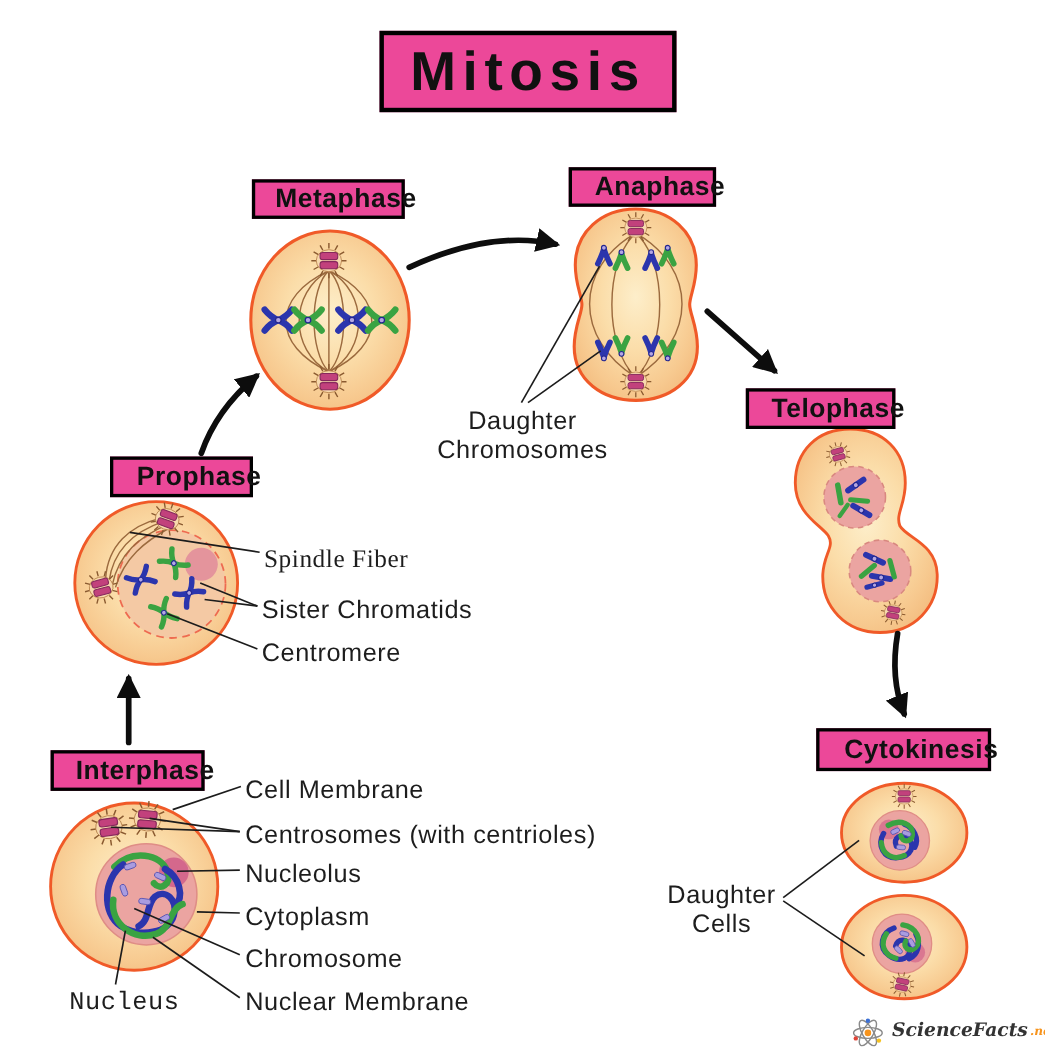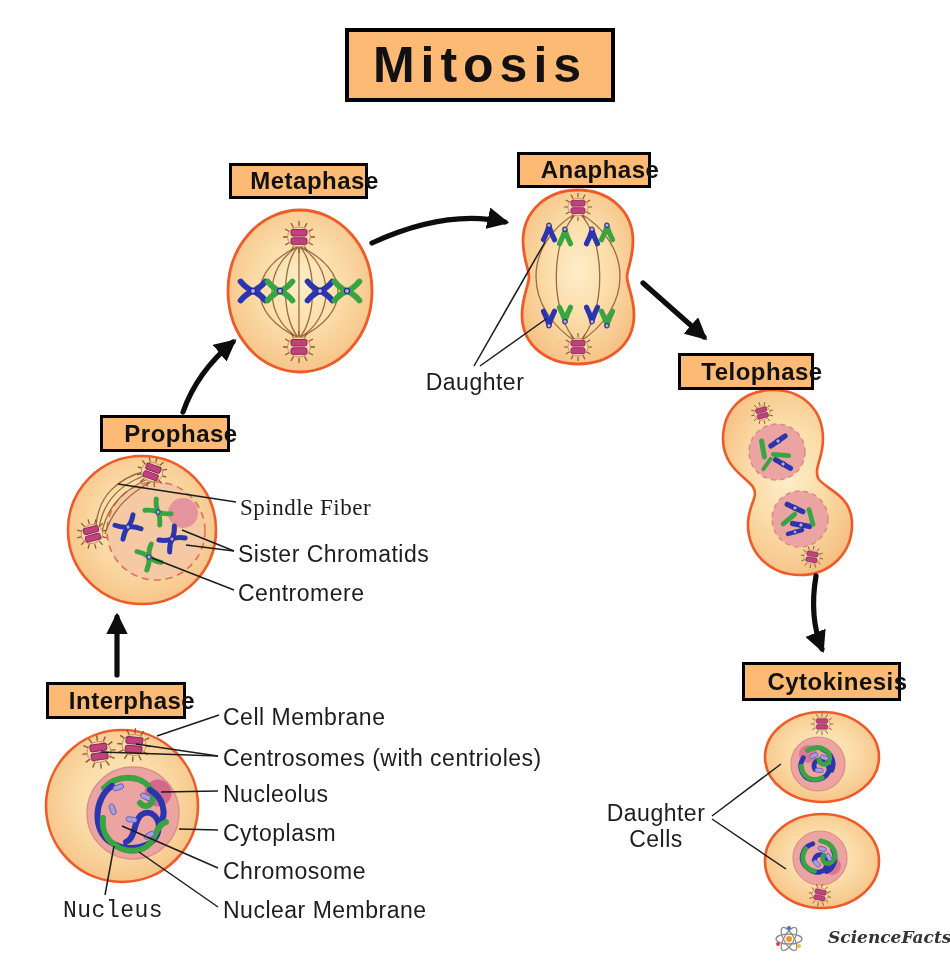--- a/index.html
+++ b/index.html
@@ -1,28 +1,28 @@
 <!DOCTYPE html>
 <html><head>
 <meta charset="utf-8">
 <style>
   html,body{margin:0;padding:0;background:#fff;}
   .canvas{position:relative;width:950px;height:966px;background:#ffffff;overflow:hidden;
           font-family:"Liberation Sans",sans-serif;}
   .canvas svg{position:absolute;left:0;top:0;}
-  .box{position:absolute;box-sizing:border-box;border:3.5px solid #000;background:#fdba74;
+  .box{position:absolute;box-sizing:border-box;border:3.5px solid #000;background:#ec4899;
        color:#111;font-weight:bold;display:flex;align-items:center;justify-content:center;
        letter-spacing:0.5px;}
   .title-box{border-width:4px;font-size:50px;letter-spacing:6px;font-weight:bold;}
   .stage{font-size:24px;padding-left:32px;}
   .lbl{position:absolute;font-size:23px;letter-spacing:0.5px;color:#1d1d1d;white-space:nowrap;}
   .lbl-center{text-align:center;line-height:26px;}
   .brand{position:absolute;left:773px;top:920px;display:flex;align-items:center;}
   .brand-script{font-family:"DejaVu Serif",serif;font-style:italic;font-weight:bold;
-                font-size:17px;color:#333;margin-left:21px;}
+                font-size:17px;color:#333;margin-left:4px;}
   .brand-tld{font-family:"DejaVu Serif",serif;font-style:italic;font-weight:bold;
              font-size:11px;color:#f7941d;margin-left:2px;}
 </style>
 </head>
 <body>
 
 <div class="canvas">
 
 <svg width="950" height="966" viewBox="0 0 950 966">
   <defs>
@@ -224,20 +224,21 @@
 
 <div class="box stage" style="left:46px;top:682px;width:140px;height:37px;">Interphase</div>
 <div class="box stage" style="left:100px;top:415px;width:130px;height:37px;">Prophase</div>
 <div class="box stage" style="left:229px;top:163px;width:139px;height:36px;">Metaphase</div>
 <div class="box stage" style="left:517px;top:152px;width:134px;height:36px;">Anaphase</div>
 <div class="box stage" style="left:678px;top:353px;width:136px;height:37px;">Telophase</div>
 <div class="box stage" style="left:742px;top:662px;width:159px;height:39px;">Cytokinesis</div>
 
 <div class="lbl lbl-center" style="left:380px;top:369px;width:190px;">
   <div>Daughter</div>
+  <div>Chromosomes</div>
 </div>
 
 <div class="lbl" style="left:240px;top:495px;font-family:Liberation Serif, serif;">Spindle Fiber</div>
 <div class="lbl" style="left:238px;top:541px;text-align:center;">Sister Chromatids</div>
 <div class="lbl" style="left:238px;top:580px;">Centromere</div>
 
 <div class="lbl" style="left:223px;top:704px;">Cell Membrane</div>
 <div class="lbl" style="left:223px;top:745px;">Centrosomes (with centrioles)</div>
 <div class="lbl" style="left:223px;top:781px;">Nucleolus</div>
 <div class="lbl" style="left:223px;top:820px;">Cytoplasm</div>

